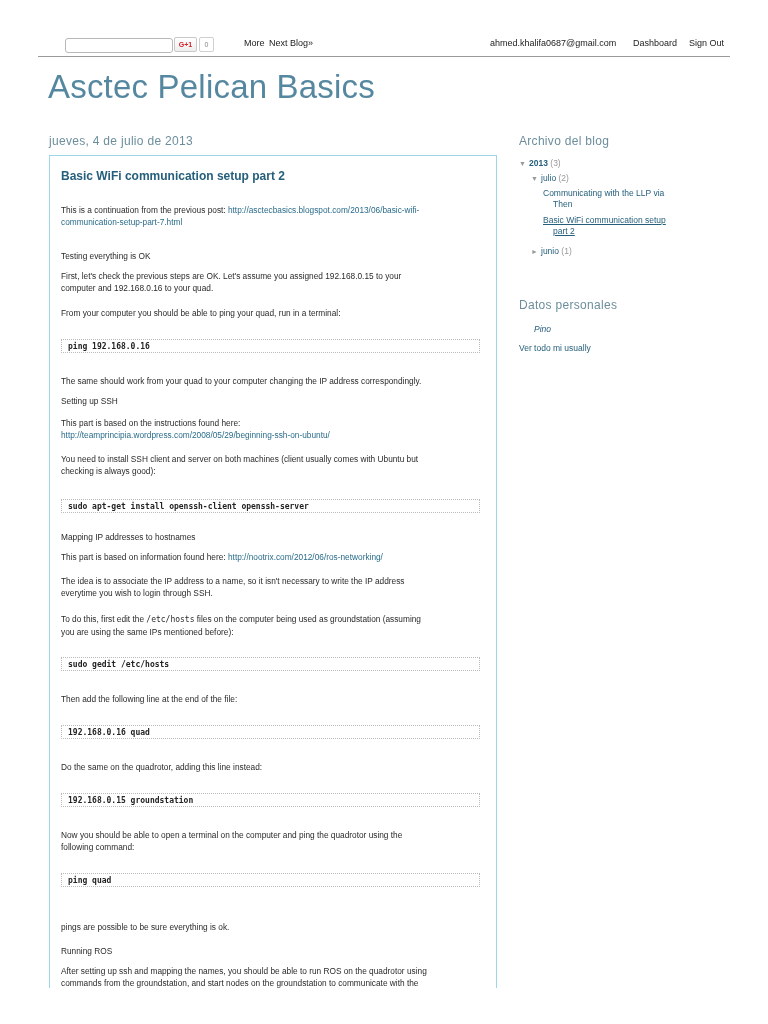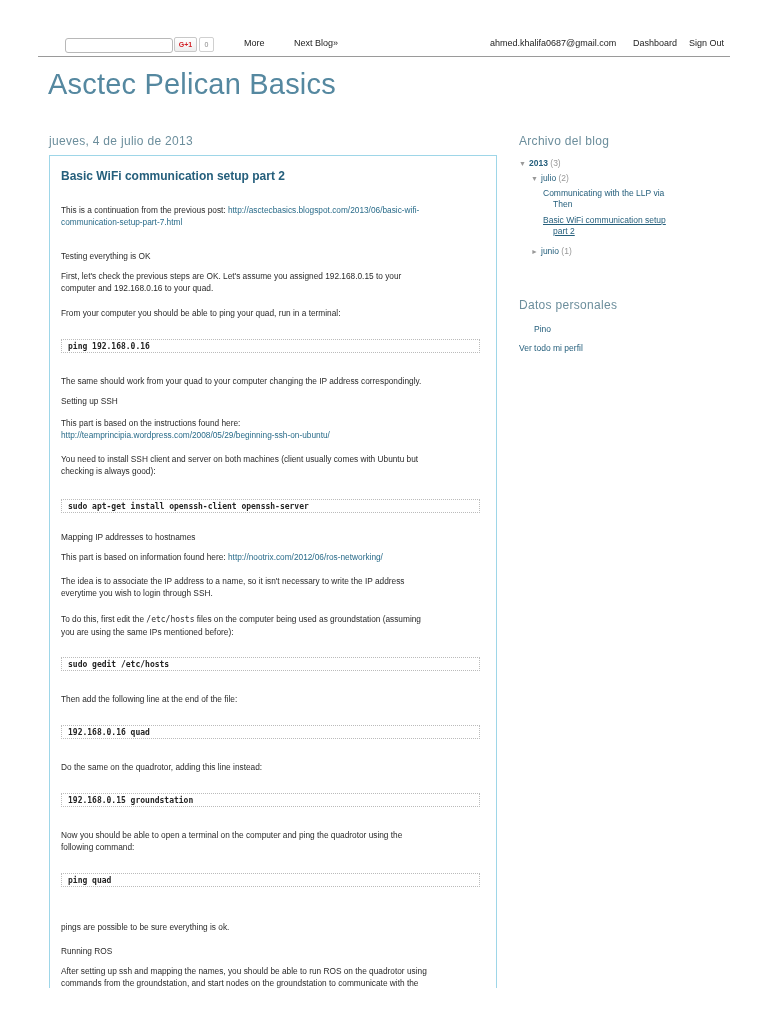--- a/index.html
+++ b/index.html
@@ -22,21 +22,21 @@
     border: 1px solid #c8c8c8; border-radius: 2px; background: linear-gradient(#fff,#eee);
     color: #d2242a; font-size: 7px; font-weight: bold; text-align: center; line-height: 13px;
   }
   .gcount {
     position: absolute; left: 161px; top: 5px; width: 13px; height: 13px;
     border: 1px solid #d0d0d0; border-radius: 2px; background: #fff;
     color: #888; font-size: 7px; text-align: center; line-height: 13px;
   }
   .nav-link { position: absolute; top: 6px; font-size: 9px; color: #222; white-space: nowrap; }
   .blog-title {
-    position: absolute; left: 48px; top: 68px; font-size: 29px; color: #5588a0;
+    position: absolute; left: 48px; top: 68px; font-size: 33px; color: #5588a0;
     letter-spacing: 0.2px; white-space: nowrap;
   }
   .date-header {
     position: absolute; left: 49px; top: 134px; font-size: 12px; color: #6c8e9c; letter-spacing: 0.3px;
   }
   .post {
     position: absolute; left: 49px; top: 155px; width: 446px; height: 832px;
     border: 1px solid #9ed6e8; border-bottom: none; overflow: hidden;
   }
   .post-title {
@@ -62,21 +62,21 @@
   .arch a.current { text-decoration: underline; }
 </style>
 </head>
 <body>
 
 <div class="navbar">
   <input class="nav-search" value="" style="">
   <div class="gplus">G+1</div>
   <div class="gcount">0</div>
   <span class="nav-link" style="left:206px;">More</span>
-  <span class="nav-link" style="left:256px;">Next Blog»</span>
+  <span class="nav-link" style="left:231px;">Next Blog»</span>
   <span class="nav-link" style="left:452px;">ahmed.khalifa0687@gmail.com</span>
   <span class="nav-link" style="left:595px;">Dashboard</span>
   <span class="nav-link" style="left:651px;">Sign Out</span>
 </div>
 
 <div class="blog-title">Asctec Pelican Basics</div>
 
 <div class="date-header">jueves, 4 de julio de 2013</div>
 
 <div class="post">
@@ -151,19 +151,19 @@
     <a style="padding-left:10px;">Then</a>
   </div>
   <div class="arch" style="left:24px; top:85px;">
     <a class="current">Basic WiFi communication setup</a><br>
     <a class="current" style="margin-left:10px;">part 2</a>
   </div>
   <div class="arch" style="left:12px; top:116px;">
     <span class="tri">►</span><a>junio</a> <span class="count">(1)</span>
   </div>
   <div class="widget-title" style="top:168px;text-align:center;">Datos personales</div>
-  <div class="arch" style="left:15px; top:194px;">
+  <div class="arch" style="left:15px; top:194px;font-style:italic;">
     <a>Pino</a>
   </div>
   <div class="arch" style="left:0; top:213px;">
-    <a>Ver todo mi perfil</a>
+    <a>Ver todo mi usually</a>
   </div>
 </div>
 
 </body></html>

